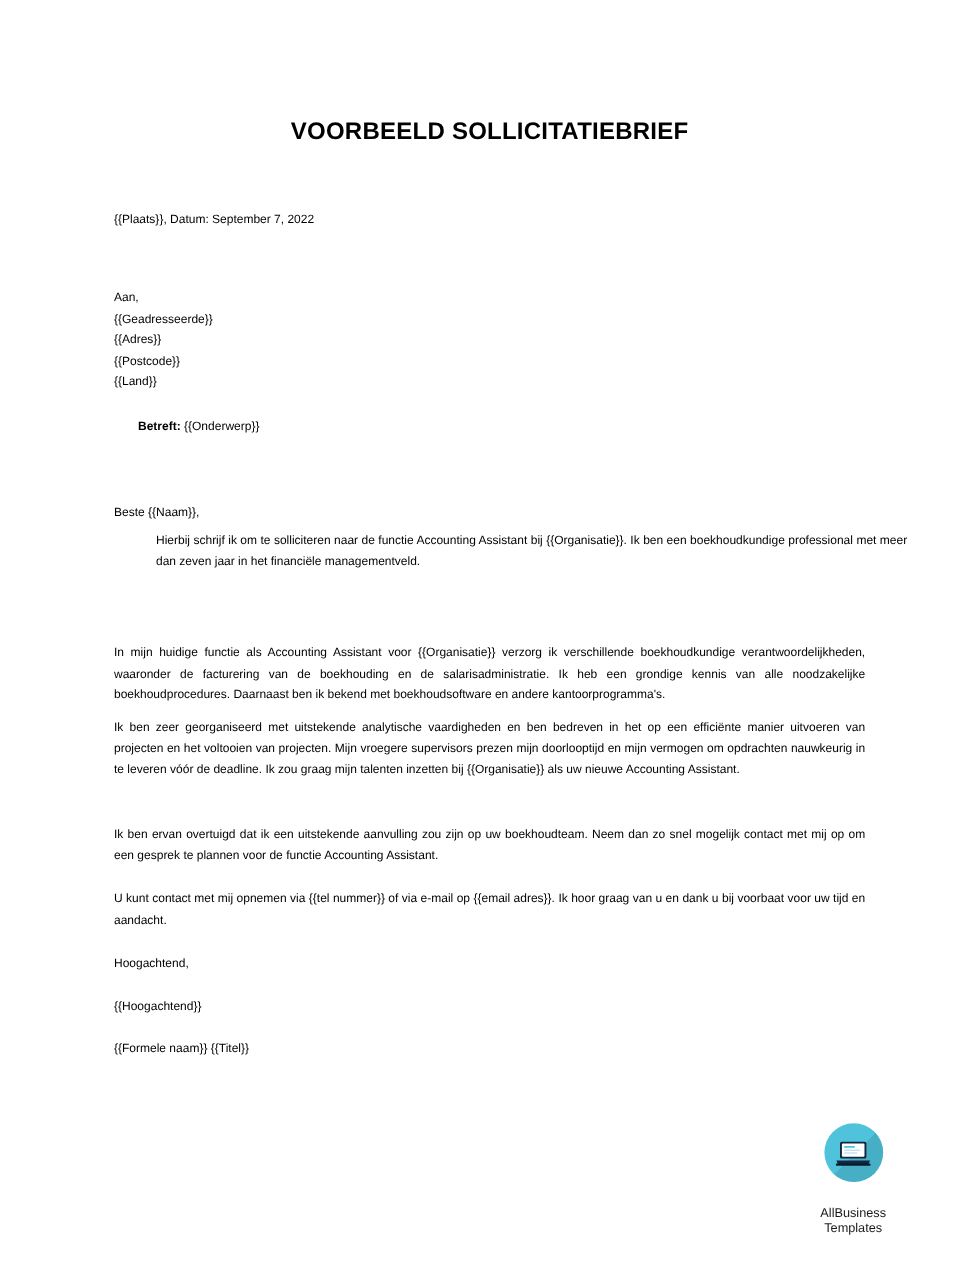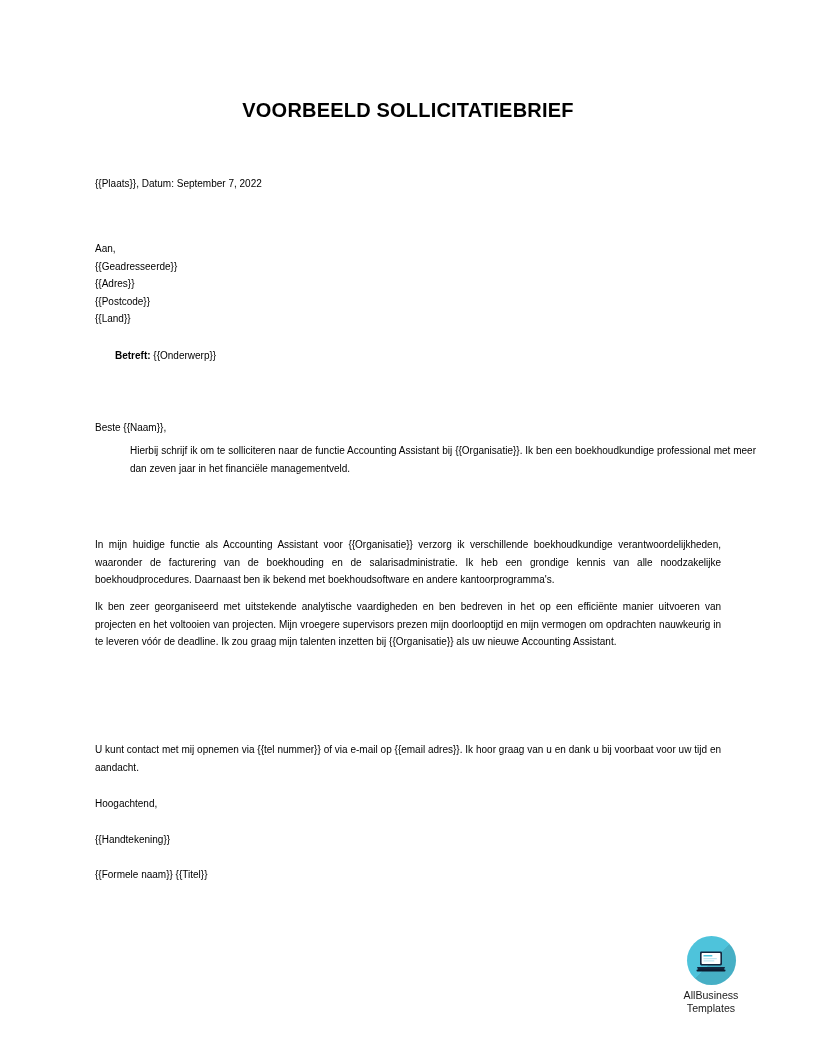--- a/index.html
+++ b/index.html
@@ -104,21 +104,21 @@
   }
   .logo-laptop {
     position: absolute;
     left: 50%;
     top: 50%;
     transform: translate(-50%, -50%);
     width: 30px;
     height: 22px;
   }
   .logo-caption {
-    margin-top: 4px;
+    margin-top: 20px;
     font-size: 10.6px;
     line-height: 12.6px;
     color: #1a1a1a;
   }
 </style>
 </head>
 <body>
 
 <div class="page">
 
@@ -140,26 +140,27 @@
   </div>
 
   <div class="tx salutation">Beste {{Naam}},</div>
 
   <div class="tx block-right justified p1">Hierbij schrijf ik om te solliciteren naar de functie Accounting Assistant bij {{Organisatie}}. Ik ben een boekhoudkundige professional met meer dan zeven jaar in het financiële managementveld.</div>
 
   <div class="tx block-right justified p2">In mijn huidige functie als Accounting Assistant voor {{Organisatie}} verzorg ik verschillende boekhoudkundige verantwoordelijkheden, waaronder de facturering van de boekhouding en de salarisadministratie. Ik heb een grondige kennis van alle noodzakelijke boekhoudprocedures. Daarnaast ben ik bekend met boekhoudsoftware en andere kantoorprogramma's.</div>
 
   <div class="tx block-right justified p3">Ik ben zeer georganiseerd met uitstekende analytische vaardigheden en ben bedreven in het op een efficiënte manier uitvoeren van projecten en het voltooien van projecten. Mijn vroegere supervisors prezen mijn doorlooptijd en mijn vermogen om opdrachten nauwkeurig in te leveren vóór de deadline. Ik zou graag mijn talenten inzetten bij {{Organisatie}} als uw nieuwe Accounting Assistant.</div>
 
+  <div class="tx block-right justified p4">Ik ben ervan overtuigd dat ik een uitstekende aanvulling zou zijn op uw boekhoudteam. Neem dan zo snel mogelijk contact met mij op om een gesprek te plannen voor de functie Accounting Assistant.</div>
 
   <div class="tx block-right justified p5">U kunt contact met mij opnemen via {{tel nummer}} of via e-mail op {{email adres}}. Ik hoor graag van u en dank u bij voorbaat voor uw tijd en aandacht.</div>
 
   <div class="tx closing">Hoogachtend,</div>
 
-  <div class="tx signature">{{Handtekening}}</div>
+  <div class="tx signature">{{Hoogachtend}}</div>
 
   <div class="tx signer">{{Formele naam}} {{Titel}}</div>
 
   <div class="footer-logo">
     <div class="logo-circle">
       <div class="logo-shadow"></div>
       <svg class="logo-laptop" viewBox="0 0 30 22">
 
         <rect x="4" y="1.5" width="22" height="14" rx="1.4" fill="#12263F"></rect>
 

